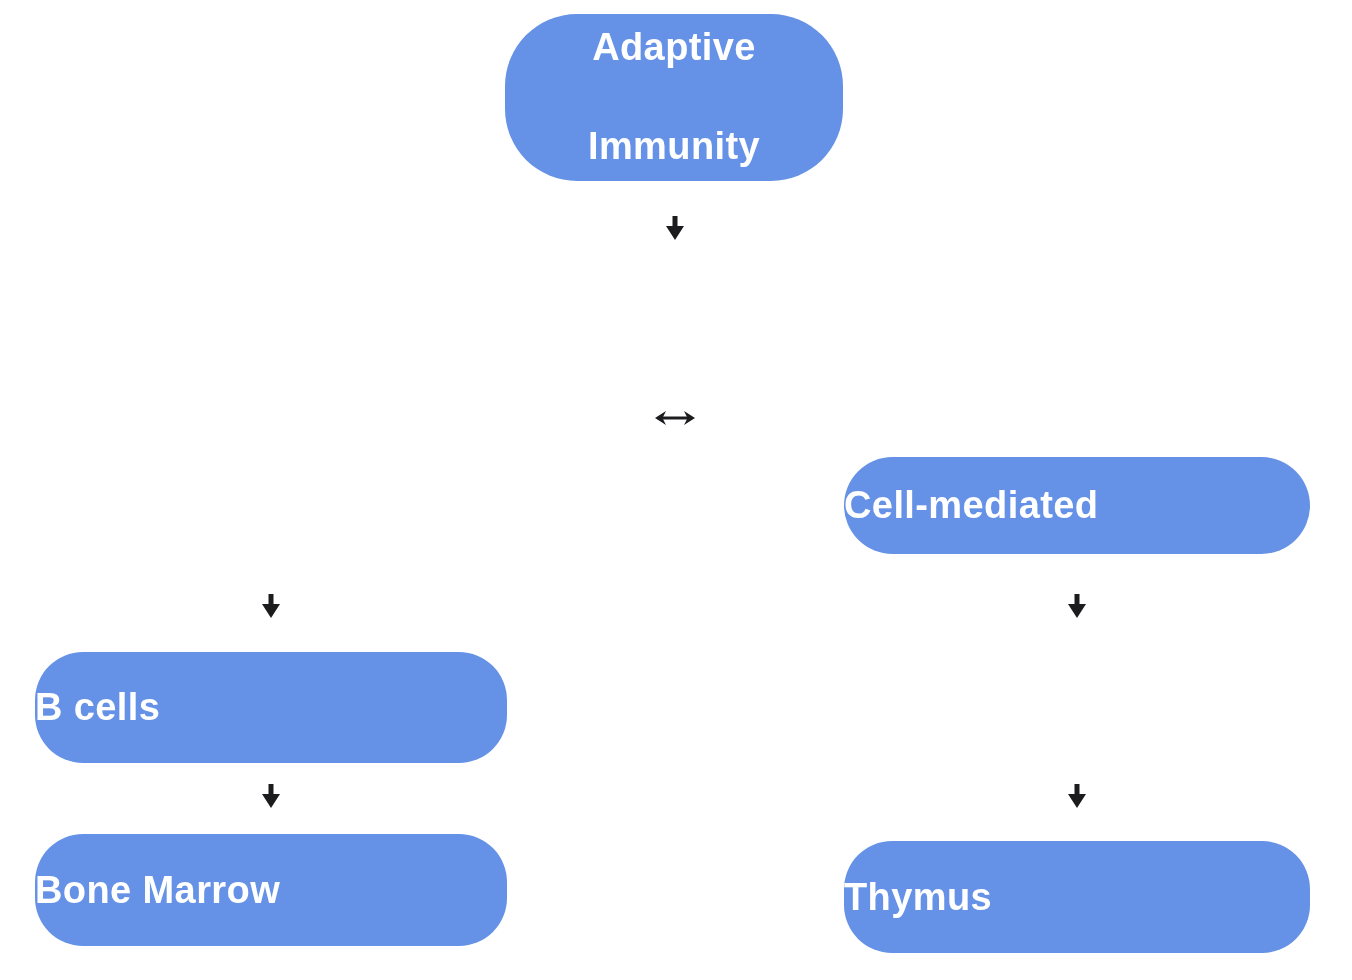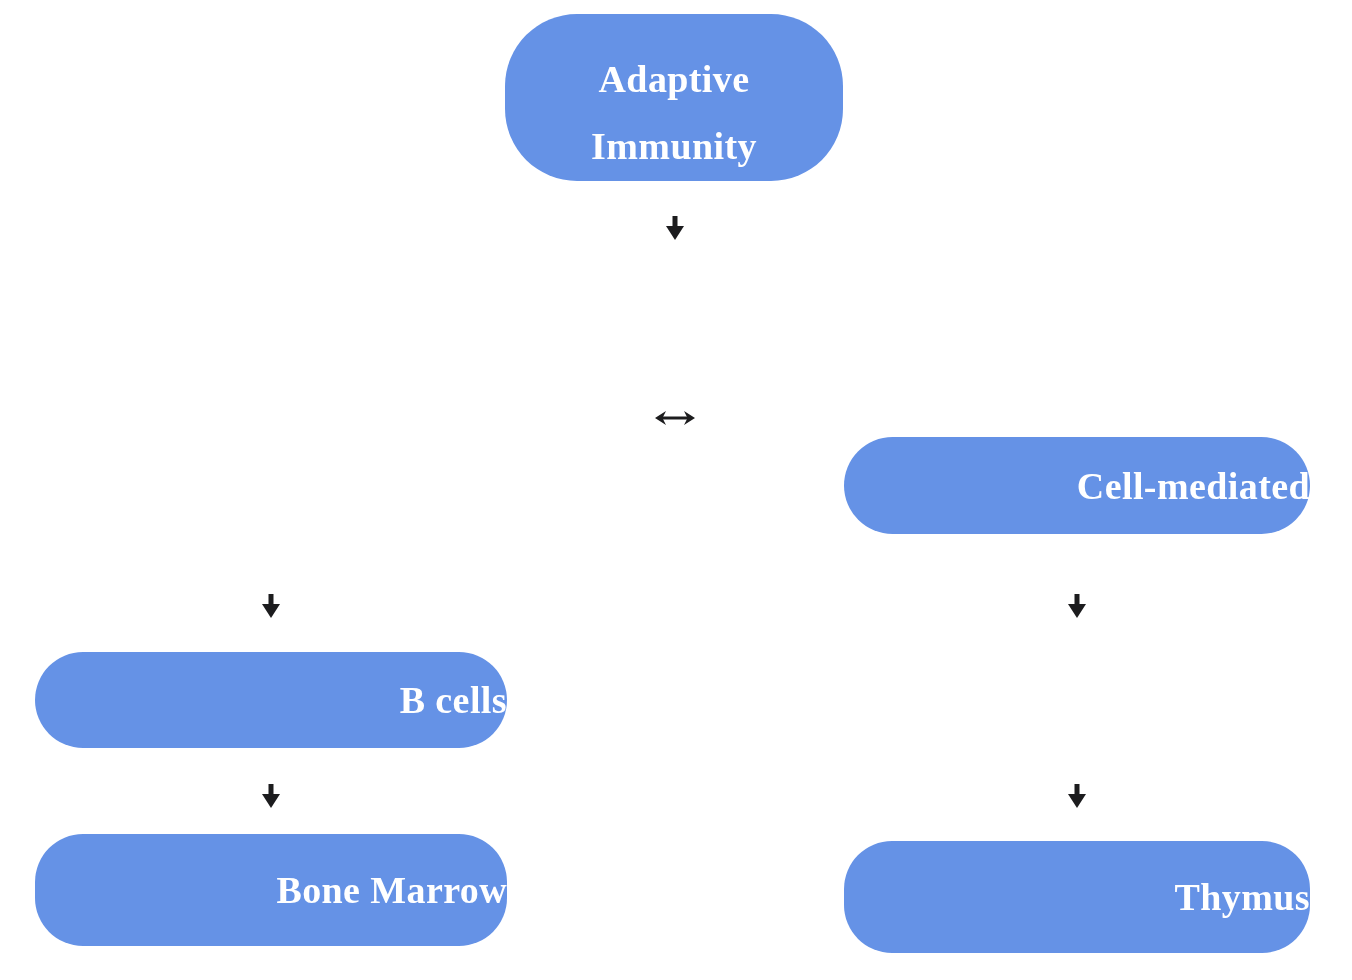--- a/index.html
+++ b/index.html
@@ -11,36 +11,35 @@
     position: relative;
     width: 1352px;
     height: 980px;
     background: var(--background, #ffffff);
     overflow: hidden;
   }
   .node {
     position: absolute;
     display: flex;
     align-items: center;
-    justify-content: flex-end;
+    justify-content: space-between;
     text-align: center;
     background: var(--node-fill, #6592e6);
     color: var(--node-text, #ffffff);
     font-weight: 700;
     font-size: 38px;
     letter-spacing: 0.4px;
     white-space: nowrap;
-    font-family: Liberation Serif, serif;
   }
   .node-adaptive     { left: 505px; top: 14px;  width: 338px; height: 167px; border-radius: 72px; flex-direction: column; line-height: 1.78; }
   .node-lymphocytes  { left: 509px; top: 276px; width: 334px; height: 91px;  border-radius: 46px; }
   .node-antibody     { left: 35px;  top: 461px; width: 472px; height: 97px;  border-radius: 49px; }
-  .node-bcells       { left: 35px;  top: 652px; width: 472px; height: 96px;  border-radius: 48px; }
+  .node-bcells       { left: 35px;  top: 652px; width: 472px; height: 111px;  border-radius: 48px; }
   .node-bonemarrow   { left: 35px;  top: 834px; width: 472px; height: 112px;  border-radius: 48px; }
-  .node-cellmediated { left: 844px; top: 437px; width: 466px; height: 97px;  border-radius: 49px; }
+  .node-cellmediated { left: 844px; top: 457px; width: 466px; height: 97px;  border-radius: 49px; }
   .node-tcells       { left: 844px; top: 652px; width: 466px; height: 96px;  border-radius: 48px; }
   .node-thymus       { left: 844px; top: 841px; width: 466px; height: 112px;  border-radius: 48px; }
   .arrow { position: absolute; display: block; }
   .arrow-fill   { fill: var(--arrow, #1c1c1e); }
   .arrow-stroke { stroke: var(--arrow, #1c1c1e); stroke-width: 3; fill: none; }
 </style>
 </head>
 <body>
 
 <div class="canvas">

